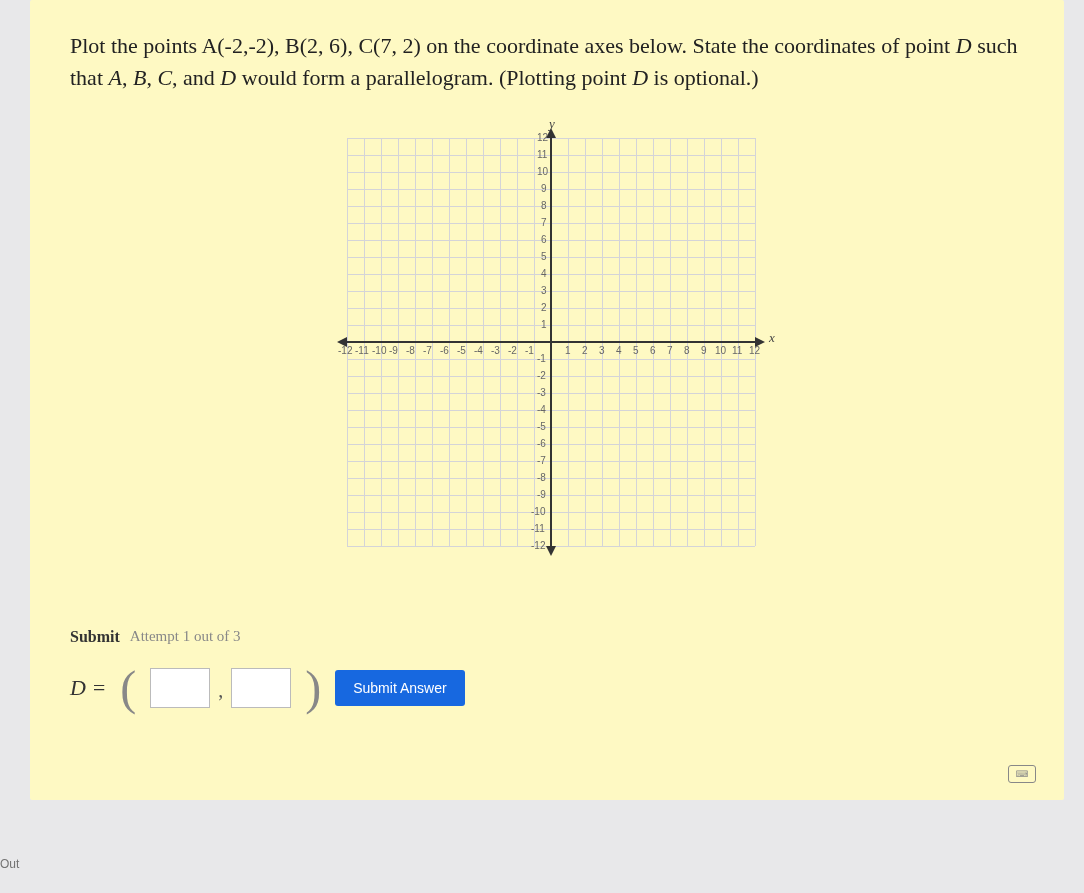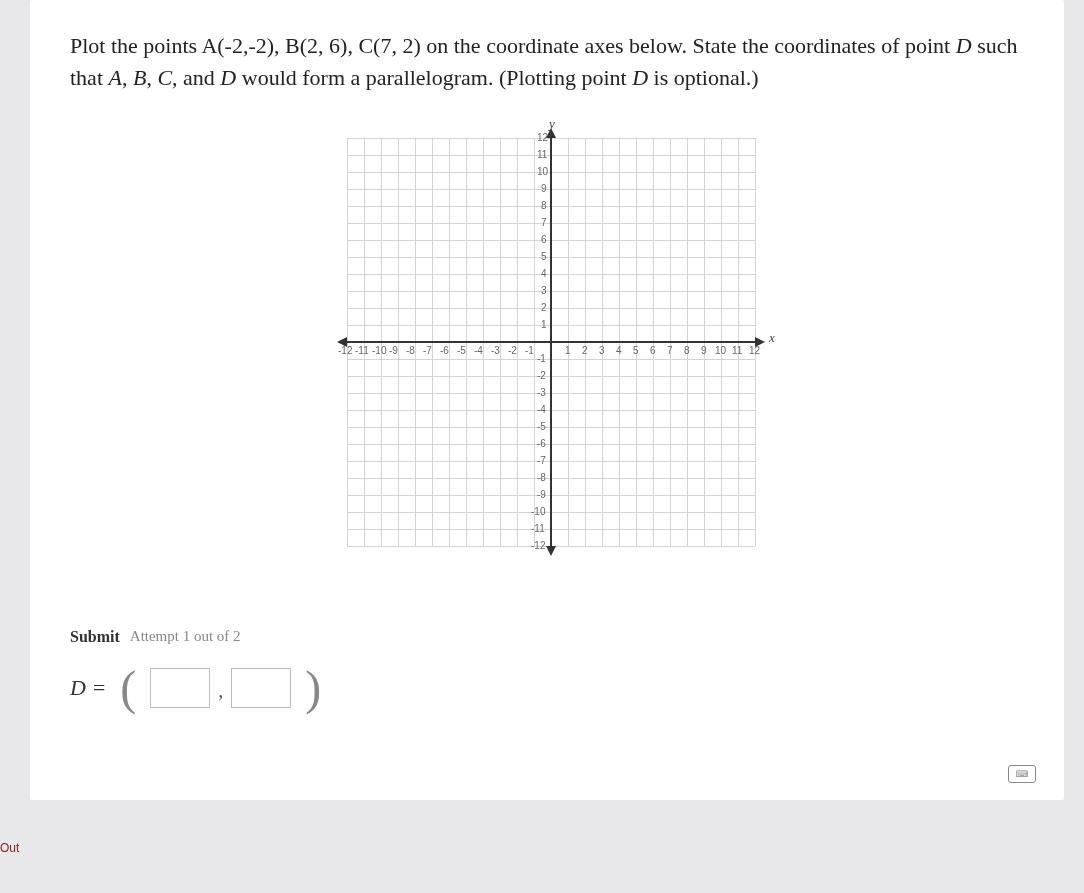--- a/index.html
+++ b/index.html
@@ -5,21 +5,21 @@
   * { box-sizing: border-box; margin: 0; padding: 0; }
   body {
     font-family: Georgia, 'Times New Roman', serif;
     background: #e8e8ea;
     width: 1084px;
     height: 893px;
     overflow: hidden;
     position: relative;
   }
   .page {
-    background: #ffffff;
+    background: #fef9c3;
     margin: 0 20px 0 30px;
     padding: 30px 40px 30px 40px;
     min-height: 800px;
     border-radius: 2px;
   }
   .question {
     font-size: 22px;
     line-height: 1.45;
     color: #222;
     margin-bottom: 24px;
@@ -113,23 +113,23 @@
     border: none;
     padding: 10px 18px;
     font-size: 14px;
     border-radius: 3px;
     cursor: pointer;
     font-family: Arial, sans-serif;
   }
   .out-label {
     position: absolute;
     left: 0;
-    bottom: 38px;
+    bottom: 22px;
     font-size: 12px;
-    color: #7f1d1d;
+    color: #737373;
     font-family: Arial, sans-serif;
     margin-top: 24px;
   }
   .kbd-icon {
     position: absolute;
     right: 48px;
     bottom: 110px;
     width: 28px;
     height: 18px;
     border: 1.5px solid #888;
@@ -259,28 +259,29 @@
           <div class="tick-label" style="left: 190px; top: 11px;">11</div>
           <div class="tick-label" style="left: 190px; top: -6px;">12</div>
         </div>
       <span class="axis-label" style="left:252px; top:-2px;">y</span>
       <span class="axis-label" style="left:472px; top:212px;">x</span>
     </div>
   </div>
 
   <div class="answer-row">
     <span class="answer-label">Submit</span>
-    <span class="attempt">Attempt 1 out of 2</span>
+    <span class="attempt">Attempt 1 out of 3</span>
   </div>
 
   <div class="input-row">
     <span class="dvar">D =</span>
     <span class="paren">(</span>
     <input class="coord-box" value="" style="">
     <span class="comma">,</span>
     <input class="coord-box" value="" style="">
     <span class="paren">)</span>
+    <button class="submit-btn">Submit Answer</button>
   </div>
 
 </div>
 
 <div class="kbd-icon">⌨</div>
 <div class="out-label">Out</div>
 
 </body></html>

